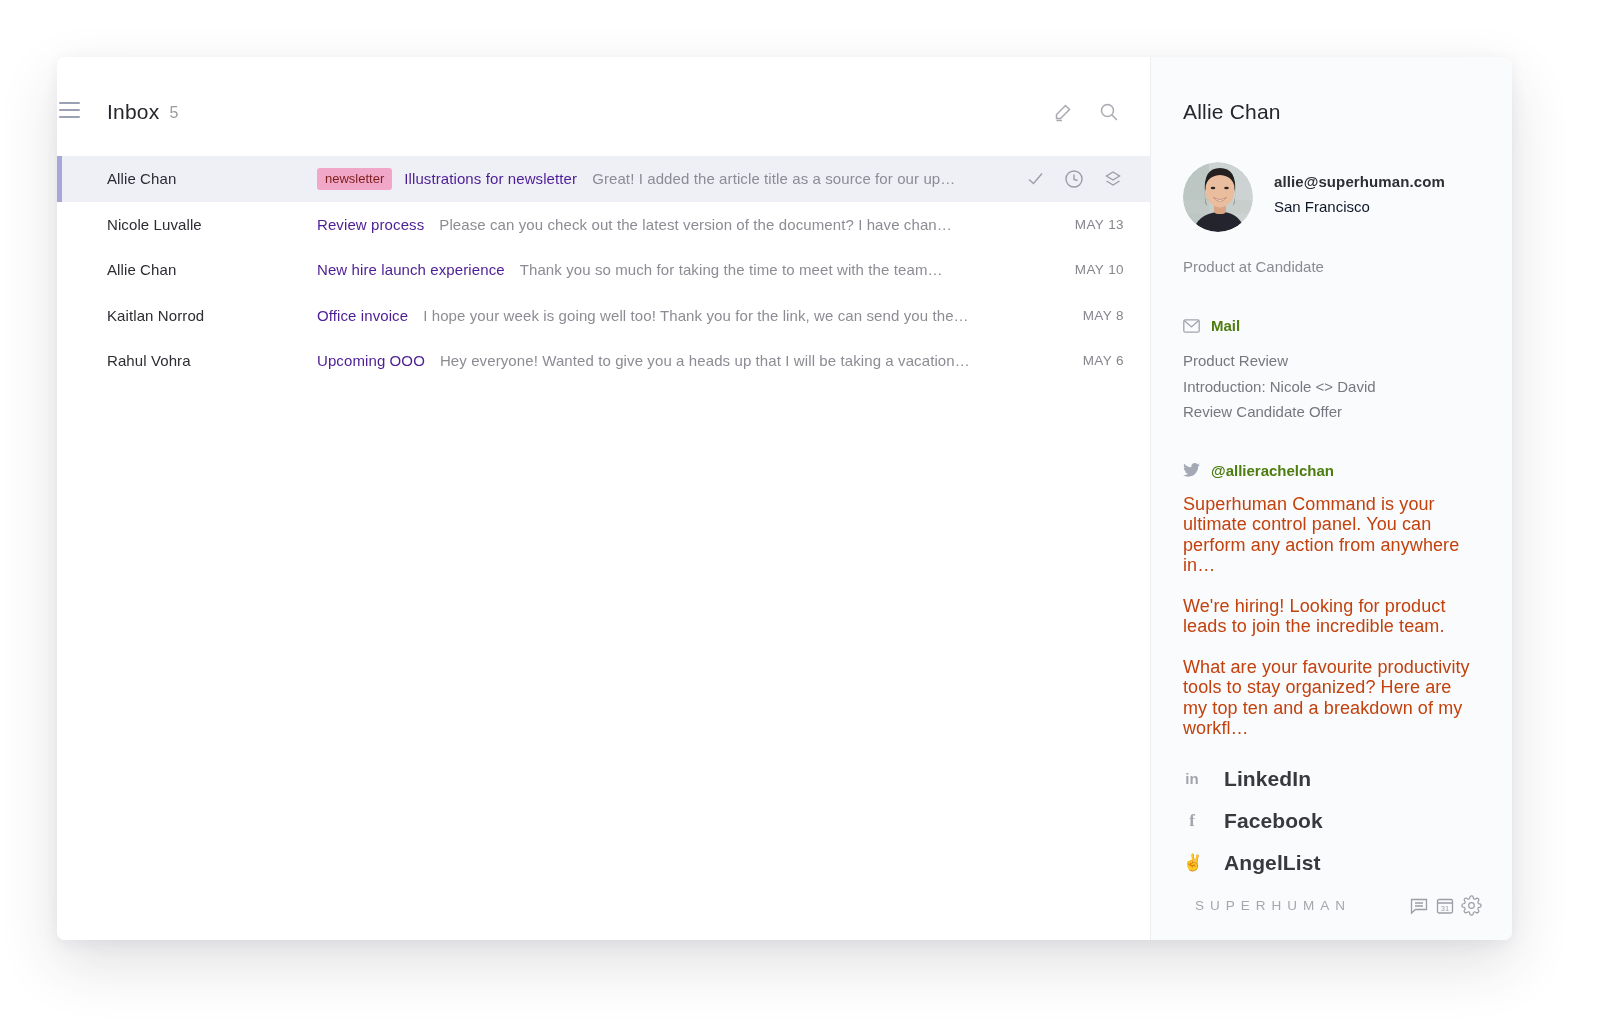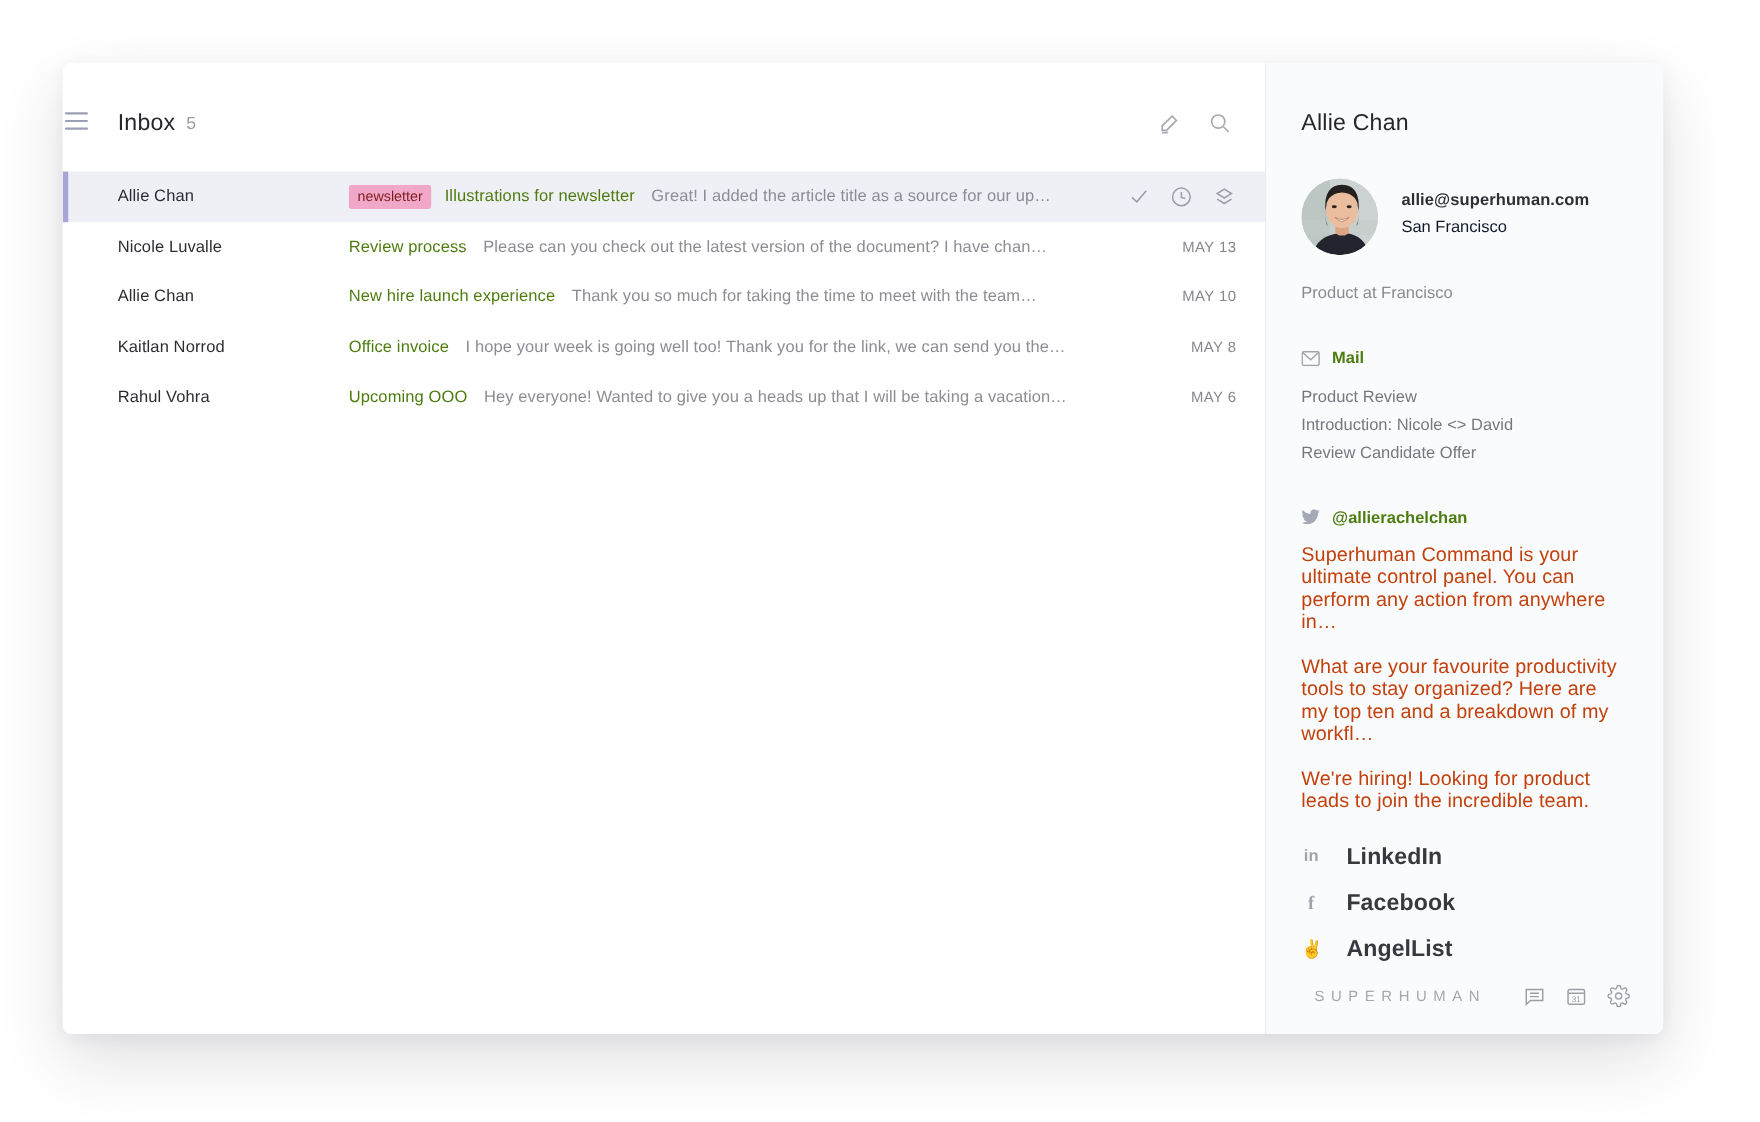--- a/index.html
+++ b/index.html
@@ -93,21 +93,21 @@
   .row-tag {
     background: #f0a7c8;
     color: #7f1d1d;
     font-size: 13px;
     padding: 3px 8px 4px;
     border-radius: 3px;
     margin-right: 12px;
     flex-shrink: 0;
   }
   .row-subject {
-    color: #4d7c0f;
+    color: #4c1d95;
     margin-right: 15px;
     flex-shrink: 0;
     letter-spacing: 0.1px;
   }
   .row-snippet {
     color: #8c8c94;
     overflow: hidden;
     text-overflow: ellipsis;
     letter-spacing: 0.1px;
   }
@@ -224,21 +224,21 @@
   }
   .brand-logo {
     font-size: 13.5px;
     color: #a6a6ae;
     letter-spacing: 6px;
   }
   .footer-icons {
     margin-left: auto;
     display: flex;
     align-items: center;
-    gap: 18px;
+    gap: 6px;
   }
   .footer-icons .icon-btn svg { stroke: #9d9da6; }
   .cal-num {
     font-size: 7.5px;
     fill: #9d9da6;
     stroke: none;
     font-family: "Liberation Sans", sans-serif;
   }
 </style>
 </head>
@@ -365,21 +365,21 @@
             <ellipse cx="43.5" cy="26" rx="2.3" ry="1.3" fill="#2c2420"></ellipse>
           </g>
         </svg>
       </div>
       <div class="profile-contact">
         <div class="profile-email">allie@superhuman.com</div>
         <div class="profile-location">San Francisco</div>
       </div>
     </div>
 
-    <div class="profile-role">Product at Francisco</div>
+    <div class="profile-role">Product at Candidate</div>
 
     <div class="mail-section">
       <div class="section-header">
         <svg width="17" height="14" viewBox="0 0 17 14" style="stroke:#a3a3ad;fill:none;stroke-width:1.3;">
           <rect x="0.8" y="0.8" width="15.4" height="12.4" rx="1.5"></rect>
           <polyline points="1.2,1.5 8.5,8 15.8,1.5"></polyline>
         </svg>
         <span>Mail</span>
       </div>
       <div class="mail-items">
@@ -391,22 +391,22 @@
 
     <div class="twitter-section">
       <div class="section-header">
         <svg width="17" height="14" viewBox="0 0 24 20" style="fill:#a3aab6;">
           <path d="M24 2.4c-.9.4-1.8.7-2.8.8 1-.6 1.8-1.6 2.2-2.7-1 .6-2 1-3.1 1.2C19.4.7 18.1 0 16.6 0c-2.7 0-4.9 2.2-4.9 4.9 0 .4 0 .8.1 1.1C7.7 5.8 4.1 3.9 1.7.9c-.4.7-.7 1.6-.7 2.5 0 1.7.9 3.2 2.2 4.1-.8 0-1.6-.2-2.2-.6v.1c0 2.4 1.7 4.4 3.9 4.8-.4.1-.8.2-1.3.2-.3 0-.6 0-.9-.1.6 2 2.4 3.4 4.6 3.4-1.7 1.3-3.8 2.1-6.1 2.1-.4 0-.8 0-1.2-.1 2.2 1.4 4.8 2.2 7.5 2.2 9.1 0 14-7.5 14-14v-.6c1-.7 1.8-1.6 2.5-2.5z"></path>
         </svg>
         <span>@allierachelchan</span>
       </div>
       <div class="tweets">
         <div class="tweet">Superhuman Command is your ultimate control panel. You can perform any action from anywhere in…</div>
+        <div class="tweet">We're hiring! Looking for product leads to join the incredible team.</div>
         <div class="tweet">What are your favourite productivity tools to stay organized? Here are my top ten and a breakdown of my workfl…</div>
-        <div class="tweet">We're hiring! Looking for product leads to join the incredible team.</div>
       </div>
     </div>
 
     <div class="social-list">
       <div class="social-item">
         <span class="social-glyph">in</span>
         <span class="social-label">LinkedIn</span>
       </div>
       <div class="social-item">
         <span class="social-glyph" style="font-family:'Liberation Serif',serif;font-size:17px;">f</span>

